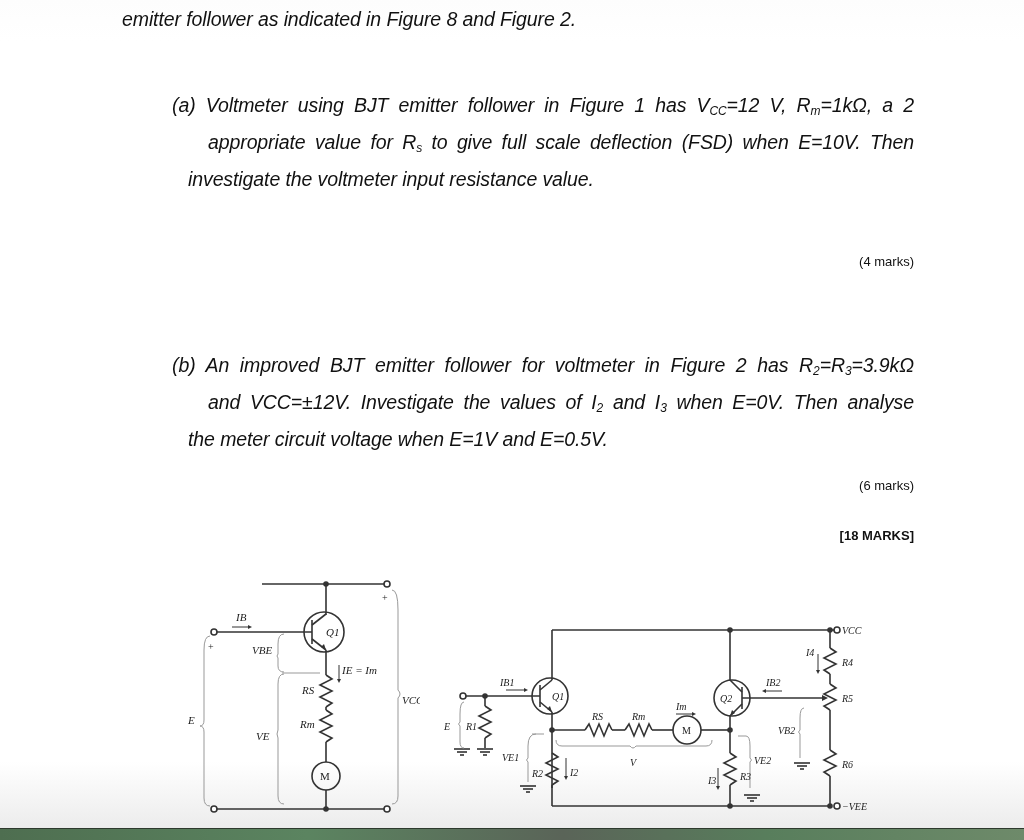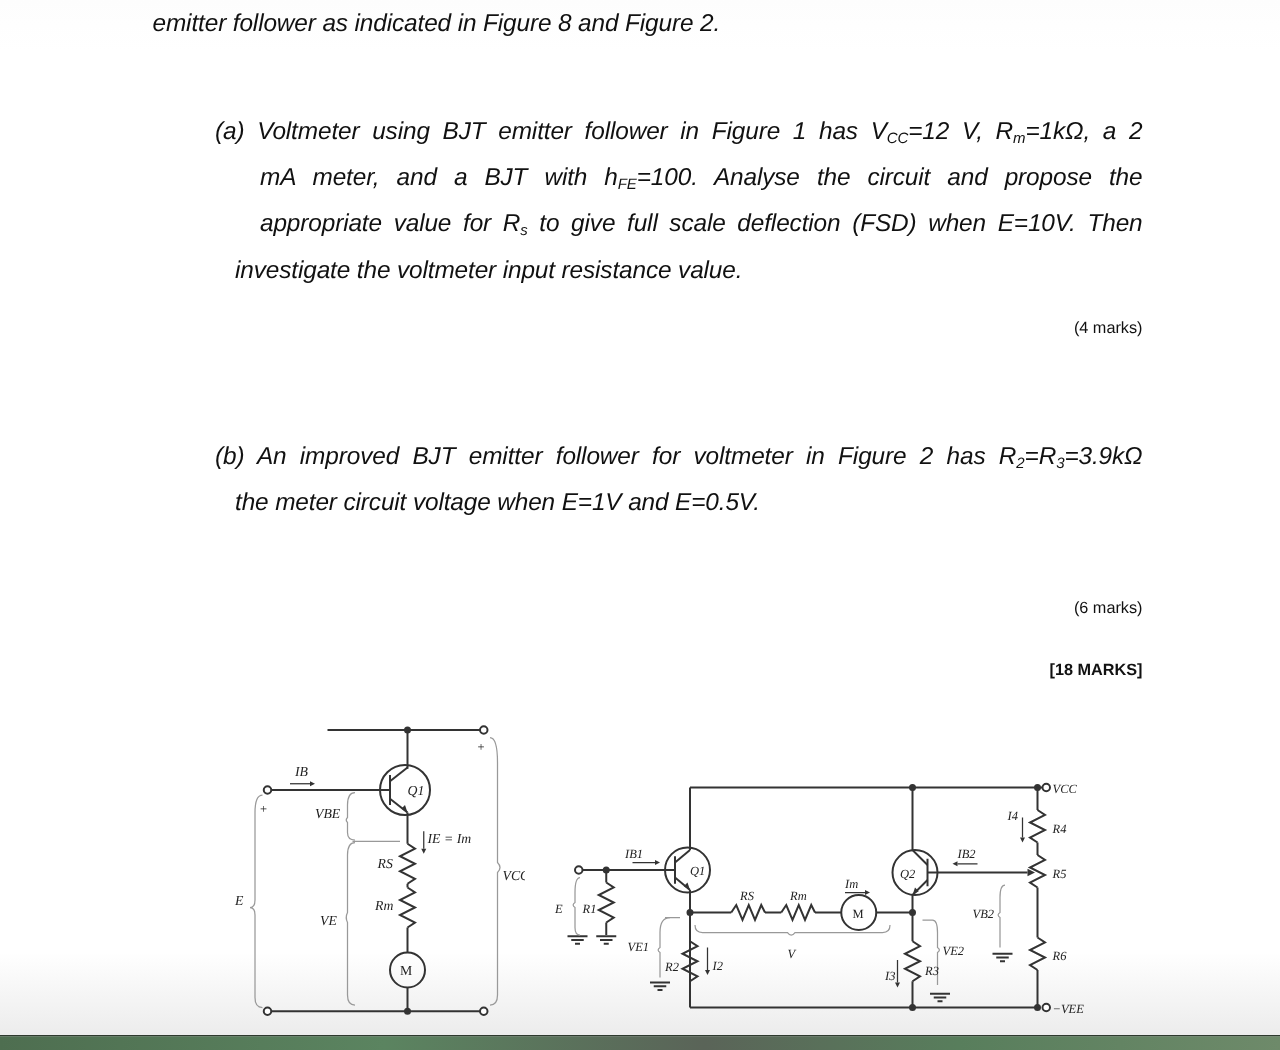--- a/index.html
+++ b/index.html
@@ -26,28 +26,28 @@
 <body>
 
 <div class="page">
 
   <div class="p intro">
     <span class="qline">emitter follower as indicated in Figure 8 and Figure 2.</span>
   </div>
 
   <div class="p qa">
     <span class="qline justify"><span>(a)</span> <span>Voltmeter using BJT emitter follower in Figure 1 has V</span><sub>CC</sub><span>=12 V, R</span><sub>m</sub><span>=1kΩ, a 2</span></span>
-    <span class="qline indent justify"><span>mA meter, and a BJT with h</span><sub>FE</sub><span>=100. Analyse the circuit and propose the</span></span>
     <span class="qline indent justify"><span>appropriate value for R</span><sub>s</sub><span> to give full scale deflection (FSD) when E=10V. Then</span></span>
     <span class="qline indent">investigate the voltmeter input resistance value.</span>
   </div>
   <div class="marks" style="top:254px;">(4 marks)</div>
 
   <div class="p qb">
     <span class="qline justify"><span>(b)</span> <span>An improved BJT emitter follower for voltmeter in Figure 2 has R</span><sub>2</sub><span>=R</span><sub>3</sub><span>=3.9kΩ</span></span>
+    <span class="qline indent justify"><span>and VCC=±12V. Investigate the values of I</span><sub>2</sub><span> and I</span><sub>3</sub><span> when E=0V. Then analyse</span></span>
     <span class="qline indent">the meter circuit voltage when E=1V and E=0.5V.</span>
   </div>
   <div class="marks" style="top:478px;">(6 marks)</div>
   <div class="marks bold" style="top:528px;">[18 MARKS]</div>
 
   <svg class="fig" style="left:180px; top:570px;" width="240" height="250" viewBox="0 0 240 250">
     <g stroke="#333" stroke-width="1.6" fill="none">
 
       <line x1="82" y1="14" x2="205" y2="14"></line>
       <circle cx="207" cy="14" r="3" fill="#fff"></circle>

